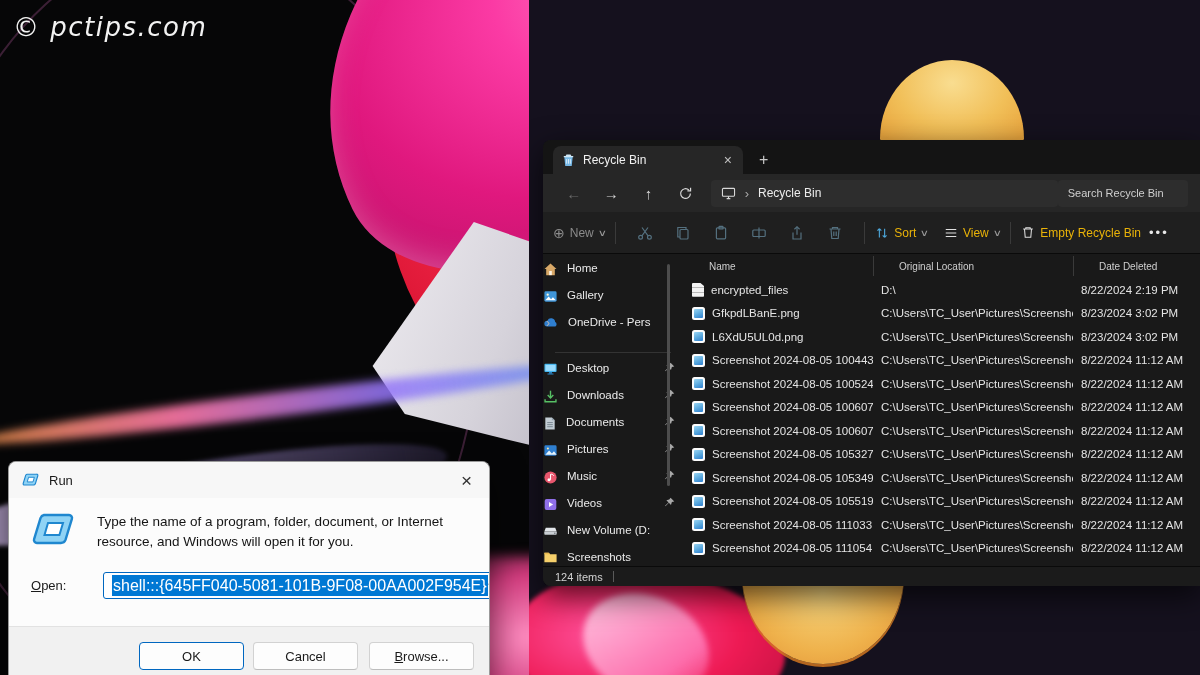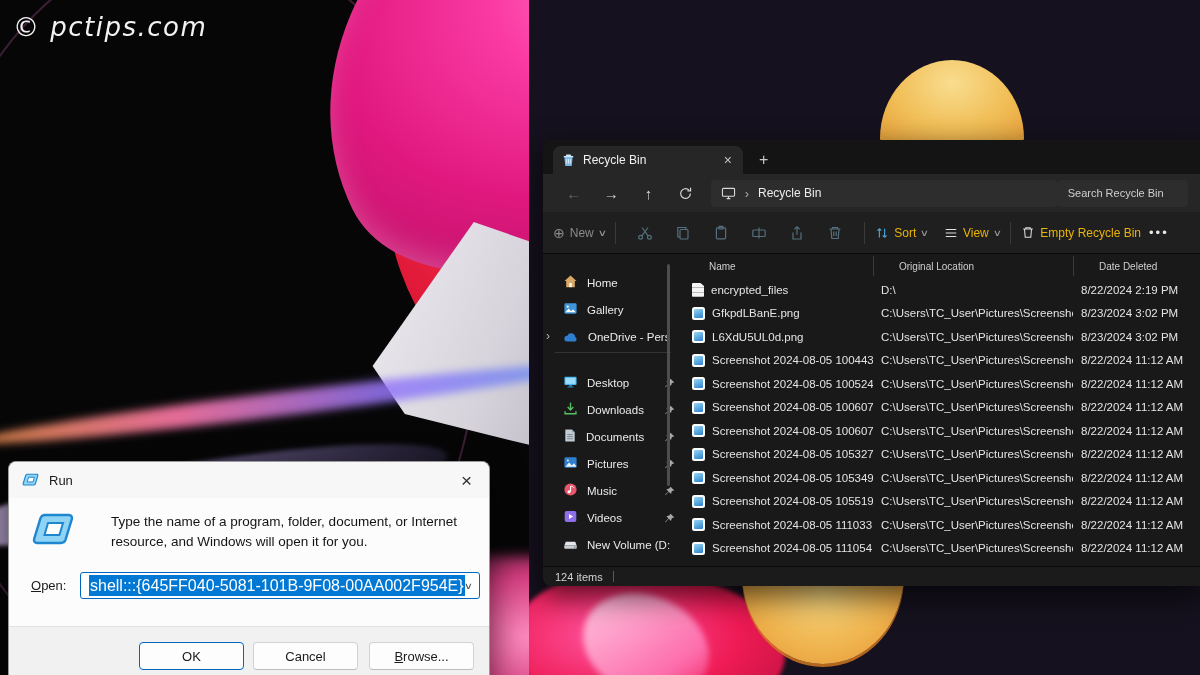--- a/index.html
+++ b/index.html
@@ -75,21 +75,21 @@
   .tb-group { display:flex; align-items:center; gap:5px; font-size:12px; }
   .tb-dim { color:#8b8b8b; }
   .tb-sep { width:1px; height:22px; background:#3a3a3a; margin:0 10px; flex:none; }
   .tb-ic { width:38px; display:flex; justify-content:center; align-items:center; }
   .chev { font-size:9px; color:#9a9a9a; transform:scaleX(1.4); }
   .tb-lbl { color:#eab308; }
   .tb-more { color:#e8e8e8; letter-spacing:2px; font-size:13px; margin-left:8px; }
 
   .body { flex:1; display:flex; background:#191919; position:relative; overflow:hidden; }
   .sidebar { width:138px; padding-top:8px; position:relative; flex:none; }
-  .side-item { height:27px; display:flex; align-items:flex-end; padding:0 6px 0 20px; gap:9px; font-size:11.5px; color:#eaeaea; border-radius:4px; }
+  .side-item { height:27px; display:flex; align-items:flex-start; padding:0 6px 0 0; gap:9px; font-size:11.5px; color:#eaeaea; border-radius:4px; }
   .side-item .lbl { flex:1; white-space:nowrap; overflow:hidden; }
   .side-expander { position:absolute; left:3px; color:#b0b0b0; font-size:12px; }
   .side-divider { height:1px; background:#333; margin:9px 10px 9px 12px; }
   .side-scrollbar { position:absolute; right:11px; top:10px; width:3px; height:222px; background:#4d4d4d; border-radius:2px; }
 
   .filelist { flex:1; padding-left:6px; position:relative; overflow:hidden; }
   .grid { display:grid; grid-template-columns:186px 200px 1fr; align-items:center; }
   .lheader { height:24px; color:#cfcfcf; font-size:10px; }
   .lheader .hc { padding-left:25px; height:20px; display:flex; align-items:center; }
   .lheader .hc:first-child { padding-left:22px; }
@@ -110,23 +110,23 @@
     display:flex; align-items:center; gap:10px; padding:0 12px; font-size:11px; color:#d2d2d2; }
   .status-sep { width:1px; height:11px; background:#5a5a5a; }
 
   
   .run-dialog { position:absolute; left:8px; top:461px; width:482px; height:232px; background:#fcfcfc;
     border-radius:8px 8px 0 0; box-shadow:0 12px 34px rgba(0,0,0,.55); color:#1a1a1a; overflow:hidden;
     border:1px solid #9a9a9a; border-bottom:none; }
   .rd-title { height:36px; display:flex; align-items:center; gap:10px; padding:0 13px; background:#f7f7f7; }
   .rd-title-text { font-size:13px; color:#191919; }
   .rd-close { margin-left:auto; font-size:19px; color:#333; line-height:1; padding:0 4px; }
-  .rd-content { padding:14px 20px 0 22px; display:flex; gap:36px; }
+  .rd-content { padding:14px 20px 0 22px; display:flex; gap:22px; }
   .rd-prompt { font-size:13.5px; line-height:1.45; color:#141414; max-width:372px; }
-  .rd-open-row { display:flex; align-items:center; gap:1px; padding:21px 20px 0 22px; }
+  .rd-open-row { display:flex; align-items:center; gap:24px; padding:21px 20px 0 22px; }
   .rd-open-label { font-size:13px; width:48px; flex:none; }
   .u { text-decoration:underline; }
   .rd-combo { flex:1; height:27px; border:1px solid #0067c0; border-radius:3px; background:#fff;
     display:flex; align-items:center; padding:0 8px; }
   .rd-value { background:#0078d4; color:#fff; font-size:16px; padding:1.5px 1px; white-space:nowrap; overflow:hidden; }
   .rd-combo .chev { margin-left:auto; color:#555; }
   .rd-footer { position:absolute; left:0; right:0; bottom:0; height:67px; background:#f1f1f1; border-top:1px solid #e2e2e2; }
   .rd-btn { position:absolute; top:15px; height:28px; width:105px; background:#fdfdfd; border:1px solid #d2d2d2;
     border-bottom-color:#bdbdbd; border-radius:4px; font-size:13px; display:flex; align-items:center; justify-content:center; }
   .rd-btn.default { border:1px solid #0067c0; }

